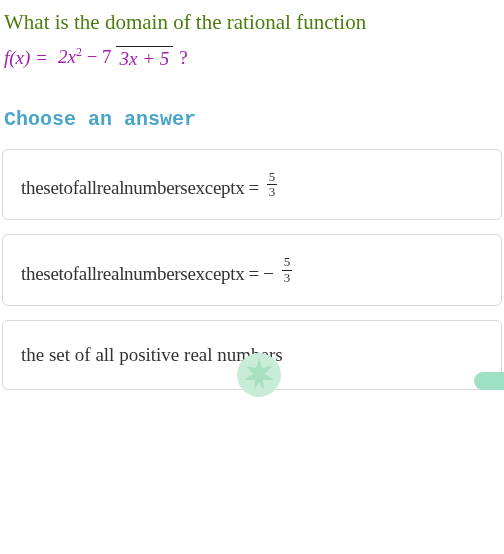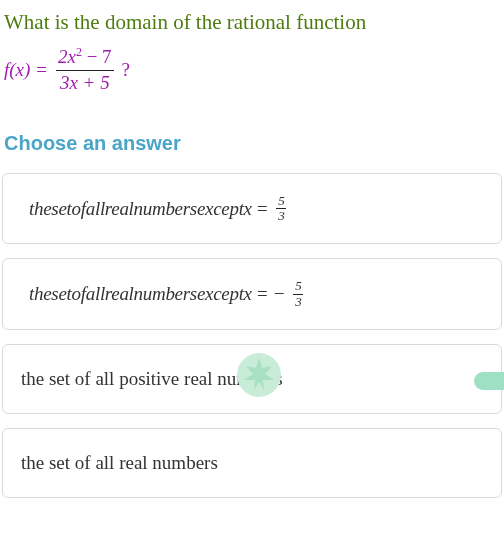--- a/index.html
+++ b/index.html
@@ -22,21 +22,21 @@
       padding: 8px 4px 18px 4px;
       display: flex;
       align-items: center;
       font-family: 'Times New Roman', serif;
       font-size: 19px;
       color: #a21caf;
     }
     .fx { font-style: italic; }
     .frac {
       display: inline-flex;
-      flex-direction: column;
+      flex-direction: row;
       align-items: center;
       margin: 0 6px;
       vertical-align: middle;
     }
     .frac .num { padding: 0 4px 1px 4px; }
     .frac .den { border-top: 1.2px solid #222; padding: 1px 4px 0 4px; }
     .frac-sm {
       display: inline-flex;
       flex-direction: column;
       align-items: center;
@@ -46,43 +46,41 @@
       margin-left: 4px;
     }
     .frac-sm .num { padding: 0 2px; }
     .frac-sm .den { border-top: 1px solid #222; padding: 0 2px; }
     .sup { font-size: 12px; vertical-align: super; }
     .choose {
       color: #4aa5c9;
       font-weight: bold;
       font-size: 20px;
       padding: 20px 4px 18px 4px;
-      font-family: Liberation Sans, sans-serif;
+      font-family: Liberation Mono, monospace;
     }
     .answers { padding: 0 2px; }
     .answer {
       border: 1px solid #d9d9d9;
       border-radius: 6px;
       padding: 20px 18px;
       margin-bottom: 14px;
       font-size: 19px;
       color: #333;
       cursor: pointer;
       font-family: Georgia, 'Times New Roman', serif;
       display: flex;
       align-items: center;
       min-height: 70px;
     }
     .answer .mathline {
-      font-style: italic;
       font-family: 'Times New Roman', serif;
       letter-spacing: -0.3px;
       display: flex;
-      align-items: center;
-      margin-left: 8px;
+      align-items: flex-end;
     }
     .deco {
       position: absolute;
       left: 232px;
       top: 348px;
       width: 54px;
       height: 54px;
       pointer-events: none;
     }
     .edge-pill {
@@ -134,23 +132,20 @@
         <span class="num">5</span>
         <span class="den">3</span>
       </span>
     </span>
   </div>
 
   <div class="answer">
     <span>the set of all positive real numbers</span>
   </div>
 
-  <div class="answer">
-    <span>the set of all real numbers</span>
-  </div>
 
 </div>
 
 <svg class="deco" viewBox="0 0 54 54">
   <circle cx="27" cy="27" r="22" fill="#c9ecd9"></circle>
   <path d="M27 10 L30 20 L40 18 L33 26 L42 32 L31 32 L32 42 L27 34 L22 42 L23 32 L12 32 L21 26 L14 18 L24 20 Z" fill="#a8e0c2"></path>
 </svg>
 
 <div class="edge-pill"></div>
 

